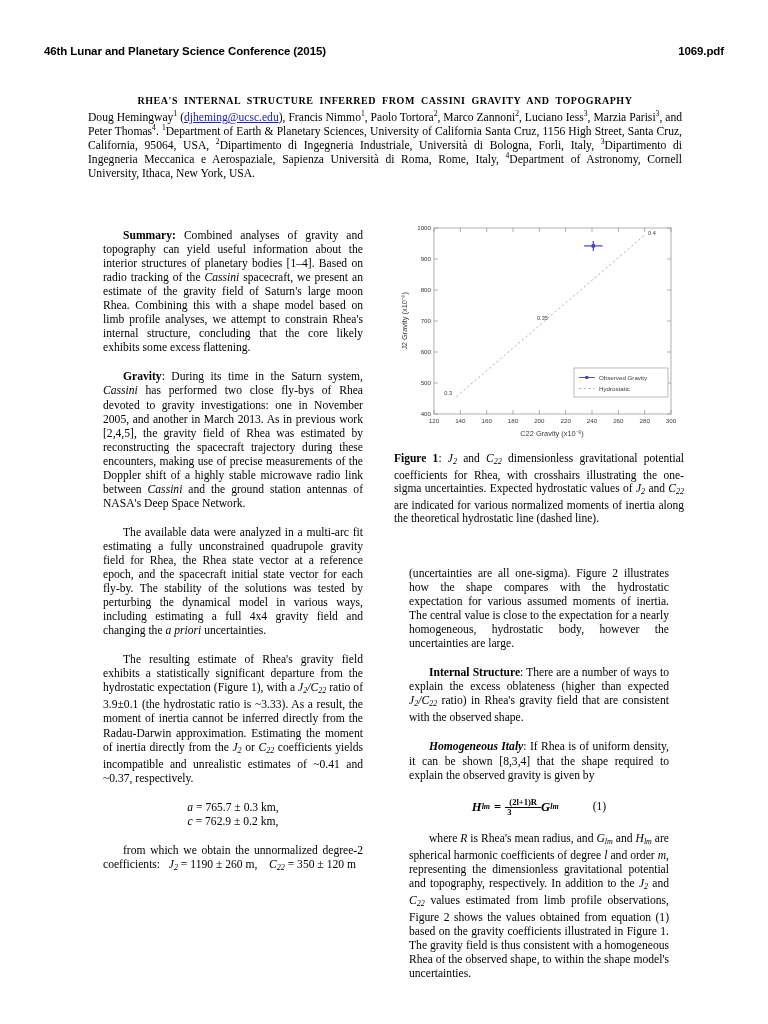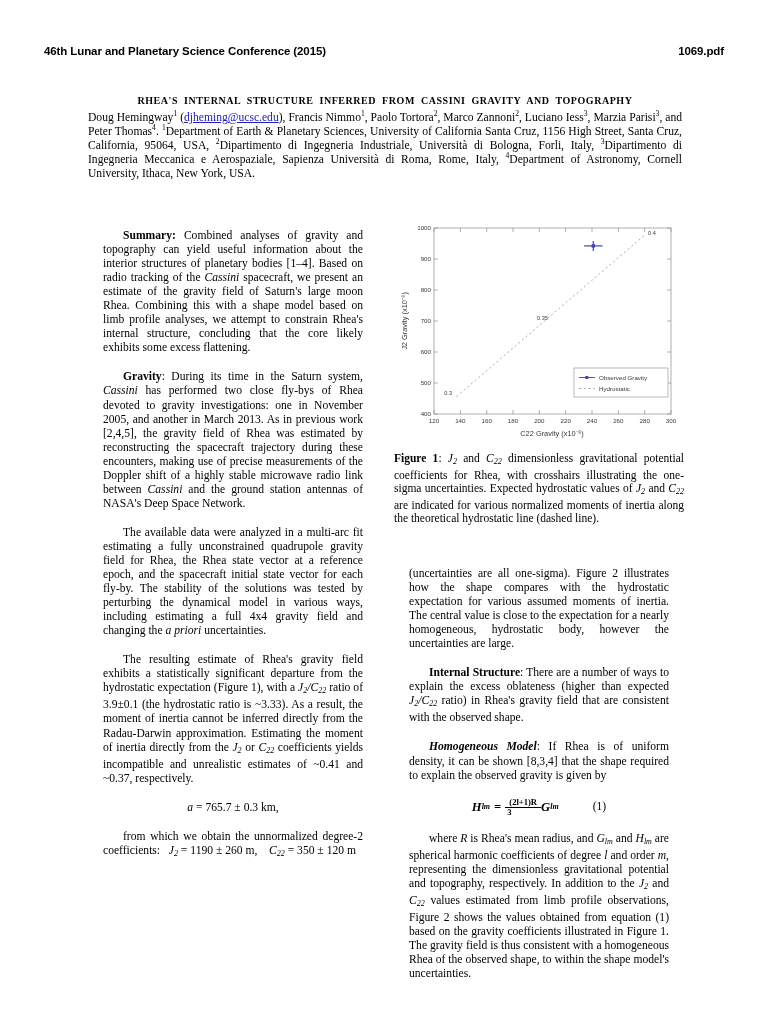--- a/index.html
+++ b/index.html
@@ -180,20 +180,21 @@
     <p><span class="b">Summary:</span><span> Combined analyses of gravity and topography can yield useful information about the interior structures of planetary bodies [1–4]. Based on radio tracking of the </span><span class="i">Cassini</span><span> spacecraft, we present an estimate of the gravity field of Saturn's large moon Rhea. Combining this with a shape model based on limb profile analyses, we attempt to constrain Rhea's internal structure, concluding that the core likely exhibits some excess flattening.</span></p>
 
     <p><span class="b">Gravity</span><span>: During its time in the Saturn system, </span><span class="i">Cassini</span><span> has performed two close fly-bys of Rhea devoted to gravity investigations: one in November 2005, and another in March 2013. As in previous work [2,4,5], the gravity field of Rhea was estimated by reconstructing the spacecraft trajectory during these encounters, making use of precise measurements of the Doppler shift of a highly stable microwave radio link between </span><span class="i">Cassini</span><span> and the ground station antennas of NASA's Deep Space Network.</span></p>
 
     <p><span>The available data were analyzed in a multi-arc fit estimating a fully unconstrained quadrupole gravity field for Rhea, the Rhea state vector at a reference epoch, and the spacecraft initial state vector for each fly-by. The stability of the solutions was tested by perturbing the dynamical model in various ways, including estimating a full 4x4 gravity field and changing the </span><span class="i">a priori</span><span> uncertainties.</span></p>
 
     <p><span>The resulting estimate of Rhea's gravity field exhibits a statistically significant departure from the hydrostatic expectation (Figure 1), with a </span><span class="i"><span class="i">J</span><span class="sub i">2</span><span class="i">/C</span><span class="sub i">22</span></span><span> ratio of 3.9±0.1 (the hydrostatic ratio is ~3.33). As a result, the moment of inertia cannot be inferred directly from the Radau-Darwin approximation. Estimating the moment of inertia directly from the </span><span><span class="i">J</span><span class="sub i">2</span></span><span> or </span><span><span class="i">C</span><span class="sub i">22</span></span><span> coefficients yields incompatible and unrealistic estimates of ~0.41 and ~0.37, respectively.</span></p>
 
 
     <p class="eqline"><span class="i">a</span><span> = 765.7 ± 0.3 km,</span></p>
+    <p class="eqline"><span class="i">c</span><span> = 762.9 ± 0.2 km,</span></p>
 
     <p><span>from which we obtain the unnormalized degree-2 coefficients:</span>&nbsp;&nbsp;&nbsp;<span><span class="i">J</span><span class="sub i">2</span> = 1190 ± 260 m,</span>&nbsp;&nbsp;&nbsp;&nbsp;<span><span class="i">C</span><span class="sub i">22</span> = 350 ± 120 m</span></p>
 
   </div>
 
   <div class="figure">
     <svg width="288" height="228" viewBox="0 0 288 228">
 
       <rect x="38" y="12" width="237" height="186" fill="#ffffff" stroke="#8c8c8c" stroke-width="0.7"></rect>
 
@@ -287,21 +288,21 @@
   <div class="figcaption">
     <span class="b">Figure 1</span><span>: </span><span><span class="i">J</span><span class="sub i">2</span></span><span> and </span><span><span class="i">C</span><span class="sub i">22</span></span><span> dimensionless gravitational potential coefficients for Rhea, with crosshairs illustrating the one-sigma uncertainties. Expected hydrostatic values of </span><span><span class="i">J</span><span class="sub i">2</span></span><span> and </span><span><span class="i">C</span><span class="sub i">22</span></span><span> are indicated for various normalized moments of inertia along the theoretical hydrostatic line (dashed line).</span>
   </div>
 
   <div class="col col-right" style="top:552px;">
 
     <p class="noind">(uncertainties are all one-sigma). Figure 2 illustrates how the shape compares with the hydrostatic expectation for various assumed moments of inertia. The central value is close to the expectation for a nearly homogeneous, hydrostatic body, however the uncertainties are large.</p>
 
     <p><span class="b">Internal Structure</span><span>: There are a number of ways to explain the excess oblateness (higher than expected </span><span><span class="i">J</span><span class="sub i">2</span><span class="i">/C</span><span class="sub i">22</span></span><span> ratio) in Rhea's gravity field that are consistent with the observed shape.</span></p>
 
-    <p><span class="b i">Homogeneous Model</span><span>: If Rhea is of uniform density, it can be shown [8,3,4] that the shape required to explain the observed gravity is given by</span></p>
+    <p><span class="b i">Homogeneous Italy</span><span>: If Rhea is of uniform density, it can be shown [8,3,4] that the shape required to explain the observed gravity is given by</span></p>
 
     <div class="displayeq">
       <span class="eqbody">
         <span class="i">H</span>
           <span class="sub i">lm</span>
         <span style="margin:0 4px">=</span>
         <span class="frac">
           <span class="num">(2l+1)R</span>
           <span class="den">3</span>
         </span>

